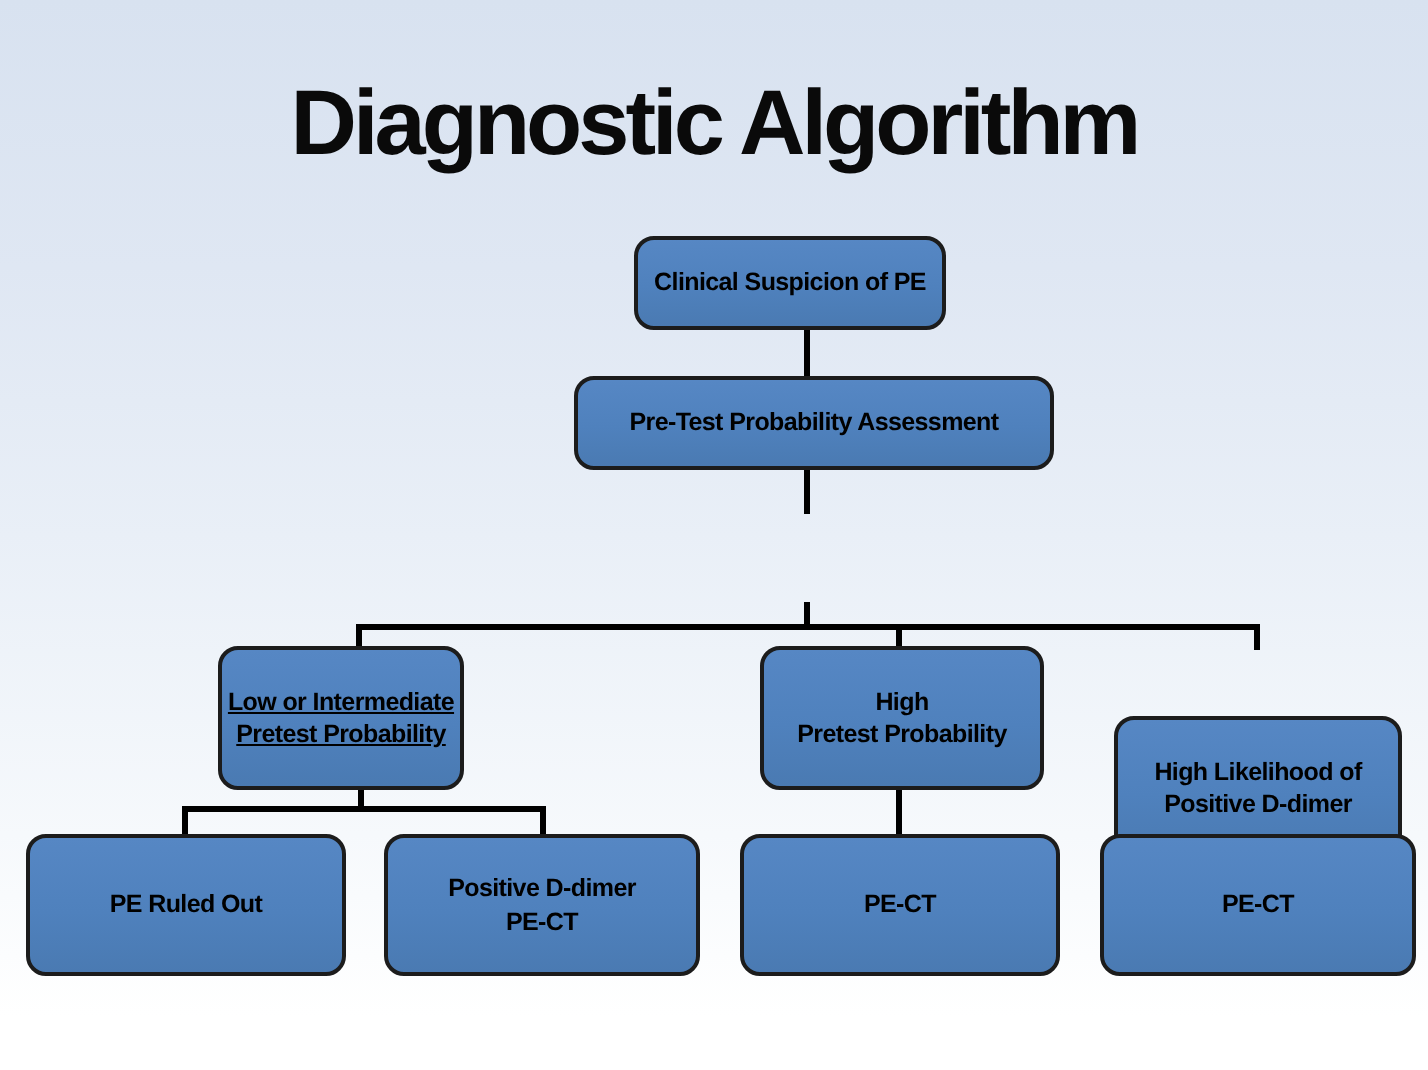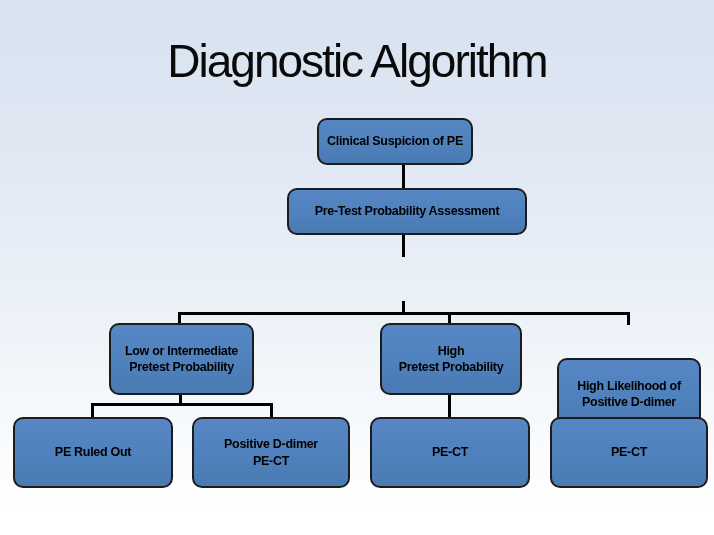--- a/index.html
+++ b/index.html
@@ -8,21 +8,21 @@
     position:relative;
     width:714px;height:535px;
     overflow:hidden;
     background:linear-gradient(180deg,#d8e2f0 0%,#dfe7f3 25%,#e9eff7 50%,#f6f9fc 78%,#ffffff 95%);
   }
   .title{
     position:absolute;
     top:34px;left:0;width:714px;
     text-align:center;
     font-size:46px;
-    font-weight:400;
+    font-weight:700;
     letter-spacing:-2px;
     color:#0a0a0a;
   }
   .node{
     position:absolute;
     box-sizing:border-box;
     background:linear-gradient(180deg,#5687c4 0%,#4f81bd 55%,#4a7ab2 100%);
     border:2px solid #1c1c1c;
     border-radius:10px;
     display:flex;
@@ -38,21 +38,21 @@
   }
   .node span{white-space:nowrap;}
   .line{
     position:absolute;
     background:#000;
   }
   
   .n-clinical       {left:317px;top:118px;width:156px;height:47px;}
   .n-pretest        {left:287px;top:188px;width:240px;height:47px;}
   .n-ddimer         {left:335px;top:255px;width:138px;height:48px;}
-  .n-lowint         {left:109px;top:323px;width:145px;height:72px;}
+  .n-lowint         {left:109px;top:323px;width:123px;height:72px;text-decoration:underline;}
   .n-highpre        {left:380px;top:323px;width:142px;height:72px;}
   .n-highlik        {left:557px;top:323px;width:144px;height:72px;margin-top:35px;}
   .n-negddimer      {left:13px; top:417px;width:160px;height:71px;}
   .n-posddimer      {left:192px;top:417px;width:158px;height:71px;}
   .n-pect-mid       {left:370px;top:417px;width:160px;height:71px;}
   .n-pect-right     {left:550px;top:417px;width:158px;height:71px;}
   
   .c-v1 {left:402px;top:164px;width:3px;height:26px;}
   .c-v2 {left:402px;top:233px;width:3px;height:24px;}
   .c-v3 {left:402px;top:301px;width:3px;height:14px;}

